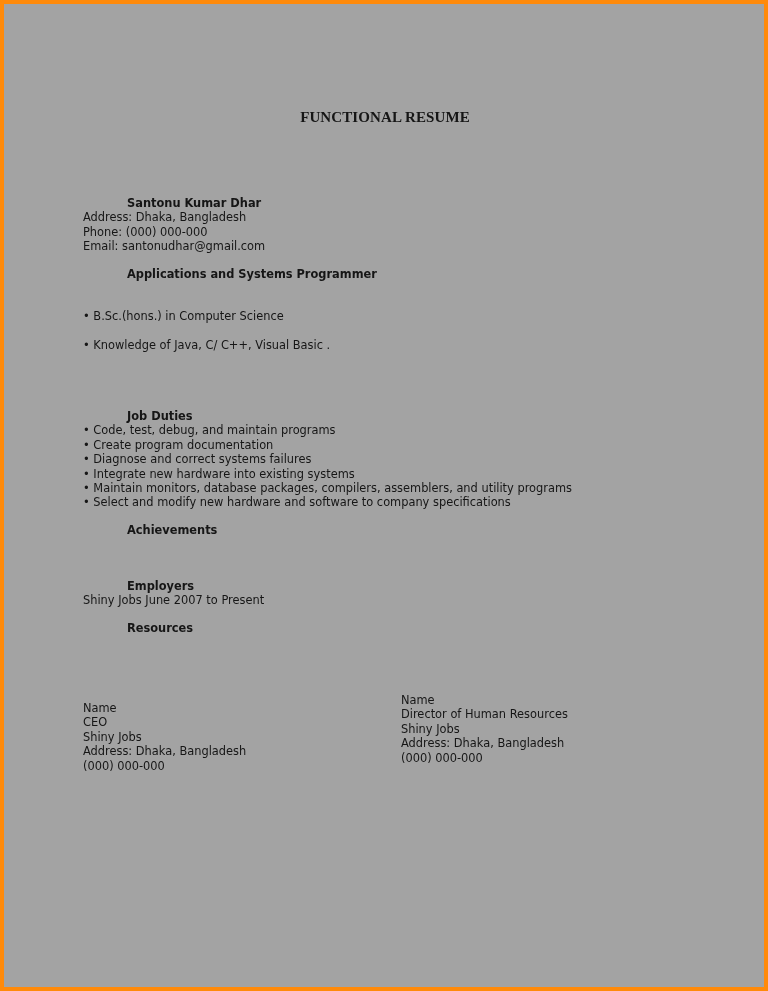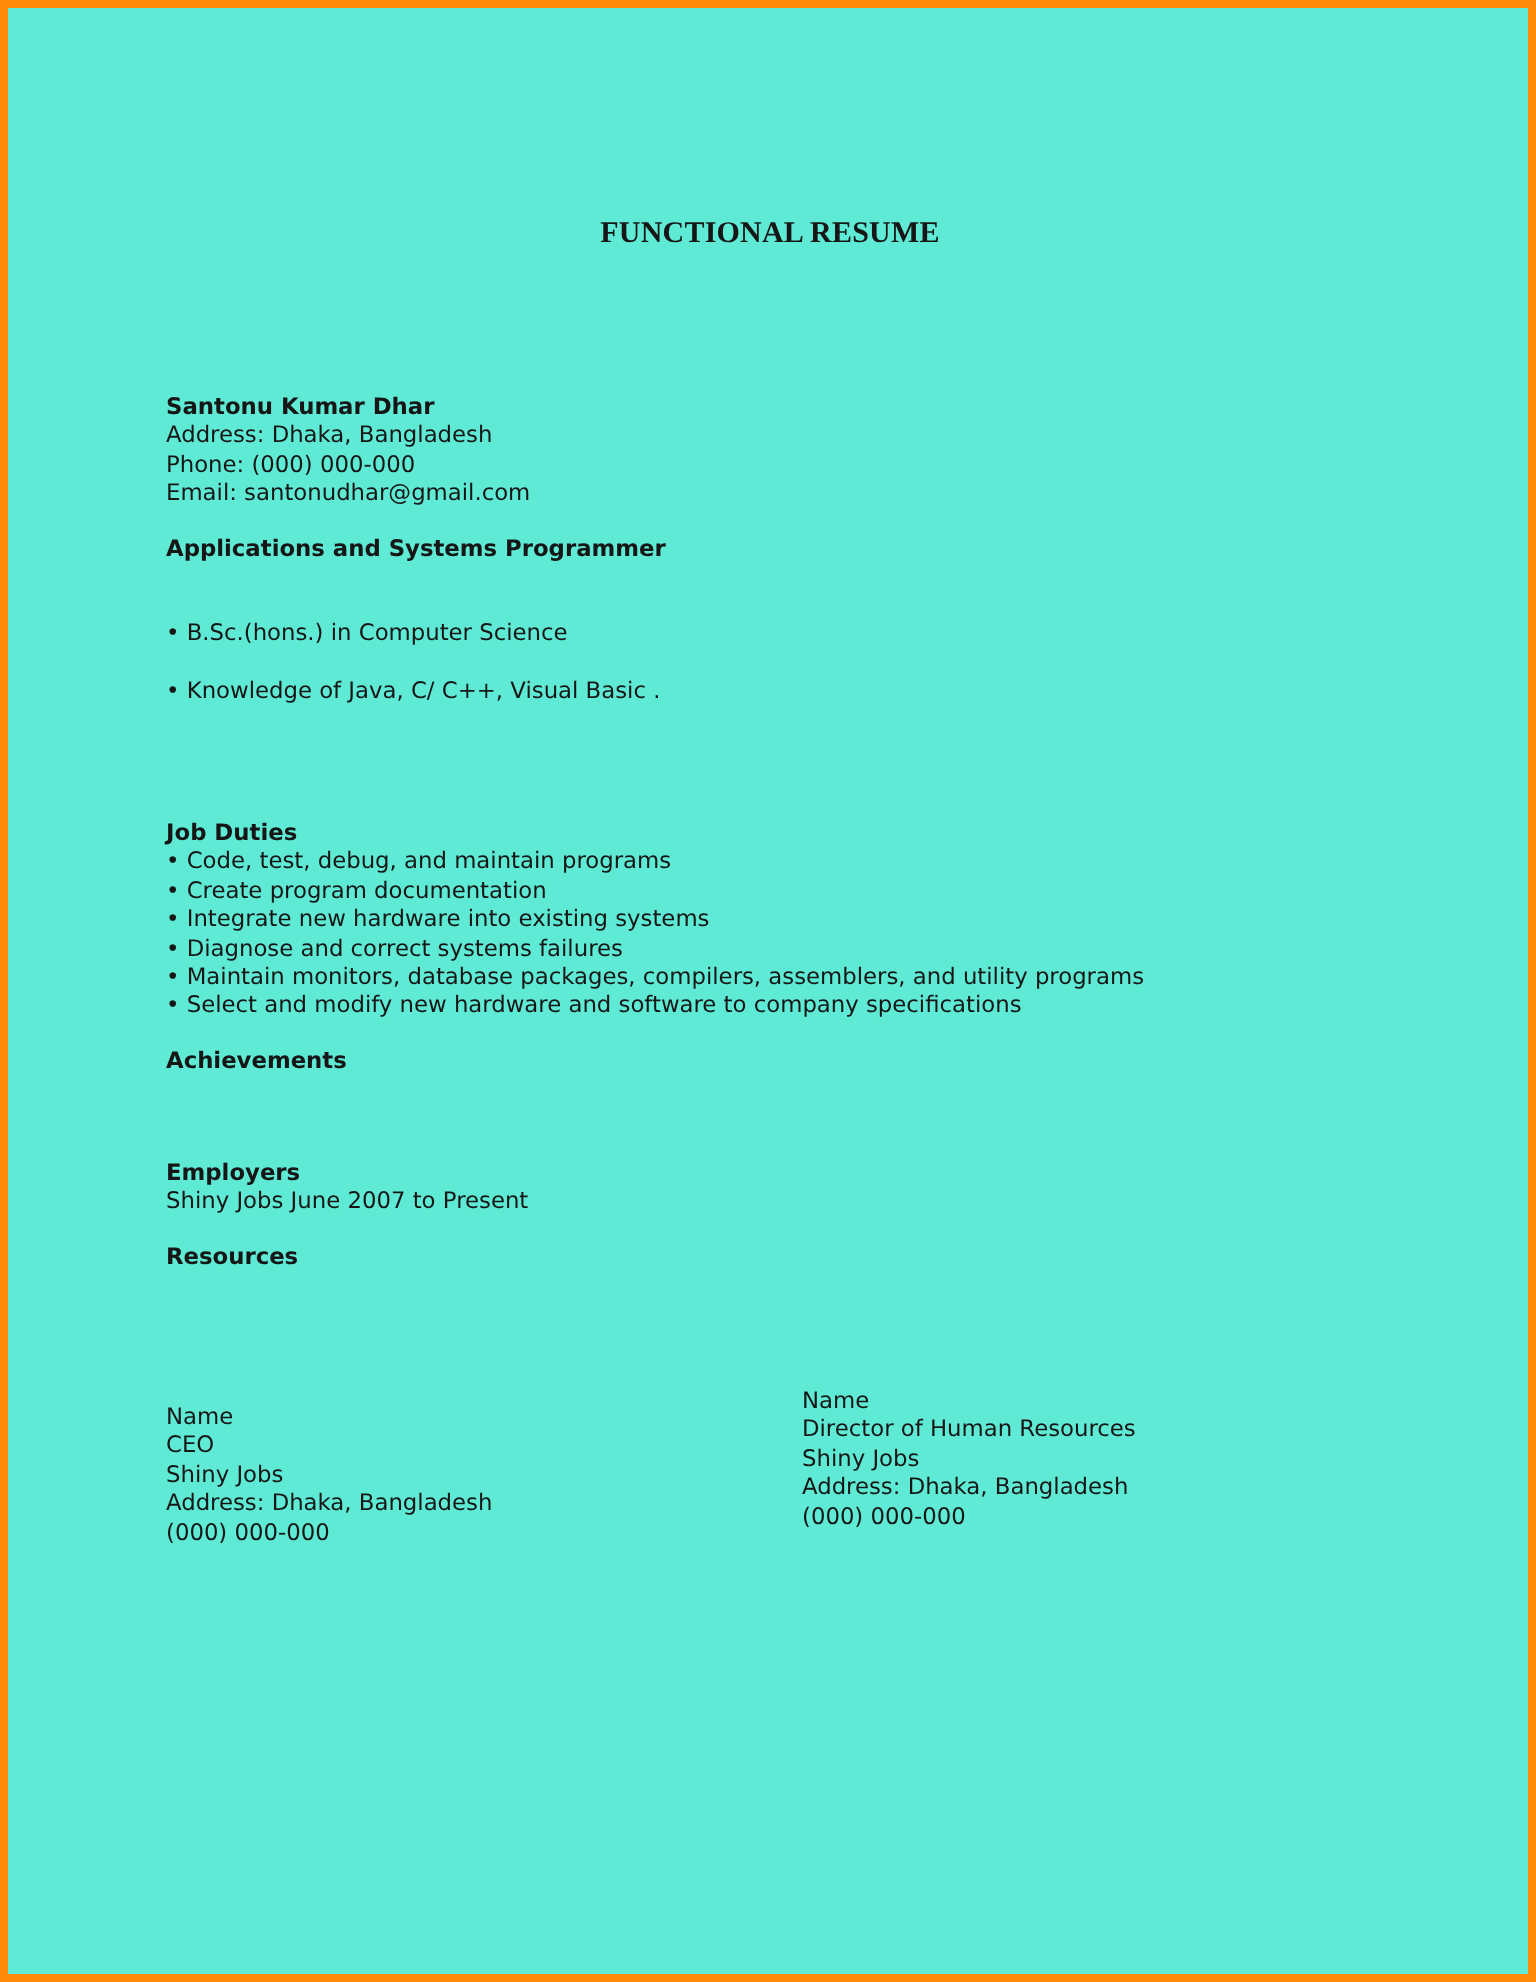--- a/index.html
+++ b/index.html
@@ -4,42 +4,42 @@
   <style>
     html, body { margin: 0; padding: 0; }
     body {
       width: 768px; height: 991px; overflow: hidden;
       background: #ff8a0a;
       position: relative;
     }
     .page {
       position: absolute;
       left: 4px; top: 4px; right: 4px; bottom: 4px;
-      background: #5eead4;
+      background: #a3a3a3;
       color: #161616;
     }
     .title {
       position: absolute;
       left: 0; right: 0; top: 105px;
       text-align: center;
       font-family: "Liberation Serif", "DejaVu Serif", serif;
       font-weight: bold;
       font-size: 15px;
       letter-spacing: 0.1px;
       padding-left: 2px;
     }
     .block {
       position: absolute;
       left: 79px;
       font-family: "DejaVu Sans", "Liberation Sans", sans-serif;
       font-size: 11.4px;
       line-height: 14.4px;
       white-space: nowrap;
     }
-    .b { font-weight: bold; }
+    .b { font-weight: bold; margin-left: 44px; }
     .line { display: block; }
     .bullet::before { content: "\2022\00a0"; }
   </style>
 </head>
 <body>
 
 <div class="page">
 
   <div class="title">FUNCTIONAL RESUME</div>
 
@@ -58,22 +58,22 @@
     <span class="line bullet">B.Sc.(hons.) in Computer Science</span>
   </div>
   <div class="block" style="top:334px;">
     <span class="line bullet">Knowledge of Java, C/ C++, Visual Basic .</span>
   </div>
 
   <div class="block" style="top:405px;">
     <span class="line b">Job Duties</span>
     <span class="line bullet">Code, test, debug, and maintain programs</span>
     <span class="line bullet">Create program documentation</span>
+    <span class="line bullet">Diagnose and correct systems failures</span>
     <span class="line bullet">Integrate new hardware into existing systems</span>
-    <span class="line bullet">Diagnose and correct systems failures</span>
     <span class="line bullet">Maintain monitors, database packages, compilers, assemblers, and utility programs</span>
     <span class="line bullet">Select and modify new hardware and software to company specifications</span>
   </div>
 
   <div class="block" style="top:519px;">
     <span class="line b">Achievements</span>
   </div>
 
   <div class="block" style="top:575px;">
     <span class="line b">Employers</span>

